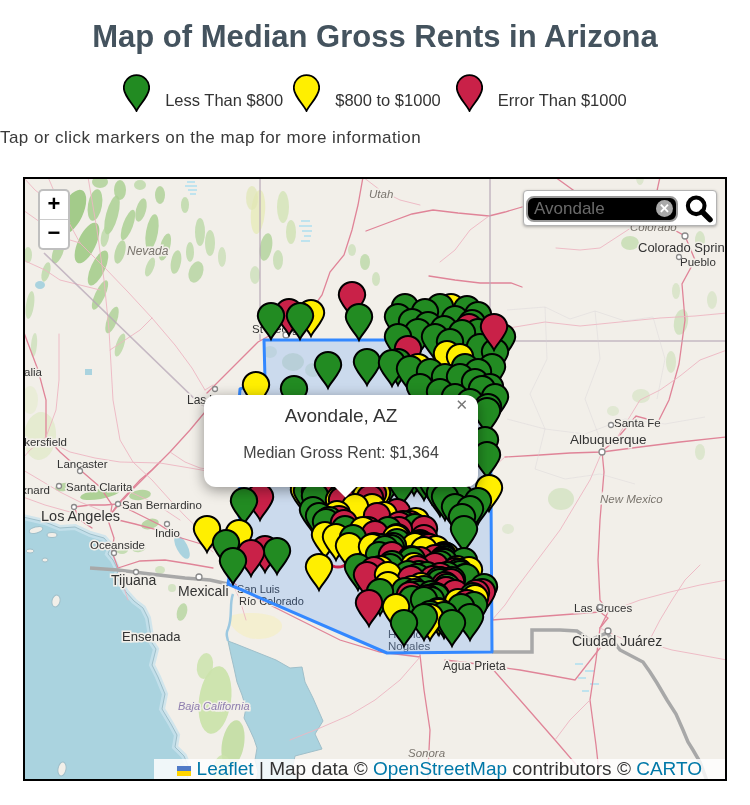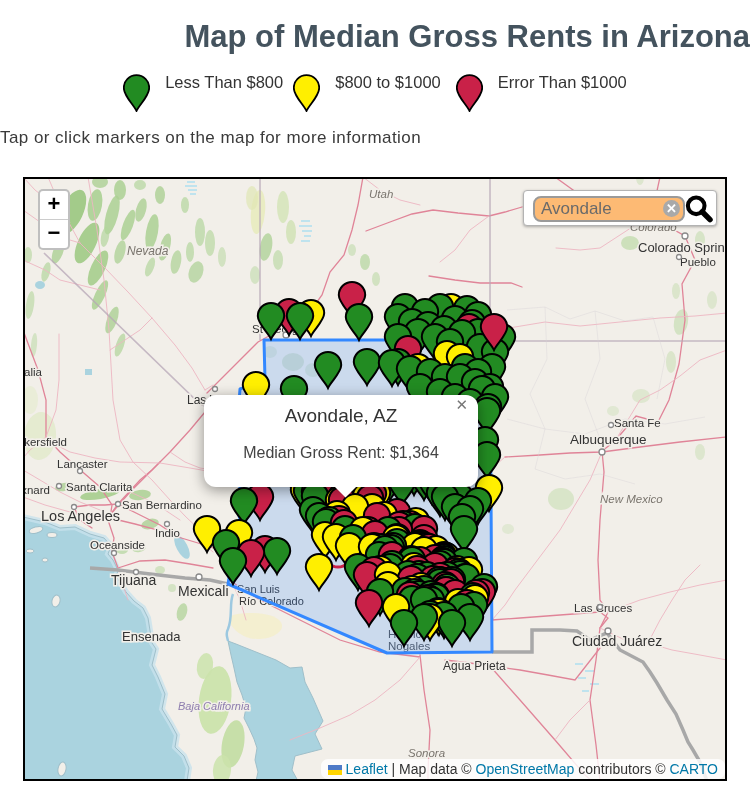--- a/index.html
+++ b/index.html
@@ -1,41 +1,41 @@
 <!DOCTYPE html>
 <html lang="en"><head>
 <meta charset="utf-8">
 <title>Map of Median Gross Rents in Arizona</title>
 <style>
   html,body{margin:0;padding:0;background:#fff;}
   body{width:750px;font-family:"Liberation Sans",sans-serif;}
-  .title{margin:0;padding-top:19px;text-align:right;font-size:31px;font-weight:bold;color:#44535e;letter-spacing:0px;}
+  .title{margin:0;padding-top:19px;text-align:center;font-size:31px;font-weight:bold;color:#44535e;letter-spacing:0px;}
   .legend{margin-top:18px;display:flex;justify-content:center;align-items:flex-end;color:#333;font-size:16.5px;padding-left:0px;}
   .legend svg{display:block;}
   .legend .lbl{margin:0 0 2px 15px;}
-  .legend .item{display:flex;}
+  .legend .item{display:flex;align-items:flex-end;}
   .legend .item.i2{margin-left:10px;} .legend .item.i3{margin-left:15px;}
   .subtitle{margin-top:16px;font-size:17px;letter-spacing:0.45px;color:#3a3a3a;}
   .map{position:relative;width:700px;height:600px;margin:29px auto 0;border:2px solid #000;overflow:hidden;background:#f2efe9;}
   .map svg.base{position:absolute;left:0;top:0;}
   .zoomctl{position:absolute;left:13px;top:10px;width:28px;background:#fff;border:2px solid rgba(0,0,0,0.25);border-radius:5px;z-index:5;}
   .zoomctl .zb{width:28px;height:28px;line-height:26px;text-align:center;font-size:22px;font-weight:bold;color:#000;}
   .zoomctl .zb.zin{border-bottom:1px solid #ccc;}
   .search{position:absolute;left:498px;top:11px;width:192px;height:34px;background:#fff;border:1px solid #b3b3b3;border-radius:4px;box-shadow:0 1px 3px rgba(0,0,0,0.3);z-index:5;}
-  .search .inp{position:absolute;left:9px;top:5px;width:148px;height:22px;border:2px solid #9a9a9a;border-radius:8px;background:#fdba74;}
+  .search .inp{position:absolute;left:2px;top:5px;width:148px;height:22px;border:2px solid #9a9a9a;border-radius:8px;background:#000000;}
   .search .inp .txt{position:absolute;left:6px;top:1px;font-size:17px;color:#6a6a6a;}
   .search .clear{position:absolute;right:3px;top:2px;width:17px;height:17px;border-radius:50%;background:#a9a9a9;color:#fff;font-size:13px;font-weight:bold;text-align:center;line-height:17px;}
   .search .mag{position:absolute;right:2px;top:3px;}
   .popup{position:absolute;left:179px;top:216px;width:274px;height:92px;background:#fff;border-radius:12px;box-shadow:0 3px 14px rgba(0,0,0,0.4);z-index:6;text-align:center;color:#444;}
   .popup .tail{position:absolute;left:133px;bottom:-7px;width:17px;height:17px;background:#fff;transform:rotate(45deg);}
   .popup .t1{margin-top:10px;font-size:19px;font-weight:normal;color:#333;}
   .popup .t2{margin-top:17px;font-size:16px;}
   .popup .t3{margin-top:4px;font-size:18px;}
   .popup .x{position:absolute;right:10px;top:2px;font-size:15px;line-height:15px;color:#777;}
-  .attrib{position:absolute;right:0;bottom:0;height:20px;background:rgba(255,255,255,0.82);z-index:5;font-size:14px;color:#333;padding:0 7px;line-height:20px;white-space:nowrap;border-radius:7px;}
+  .attrib{position:absolute;right:0;bottom:0;height:20px;background:rgba(255,255,255,0.82);z-index:5;font-size:19px;color:#333;padding:0 23px;line-height:20px;white-space:nowrap;}
   .attrib a{color:#0078a8;text-decoration:none;}
   .attrib .flag{display:inline-block;width:14px;height:10px;vertical-align:-1px;}
 </style>
 </head>
 <body>
 
 <div class="title">Map of Median Gross Rents in Arizona</div>
 
 <div class="legend">
 

